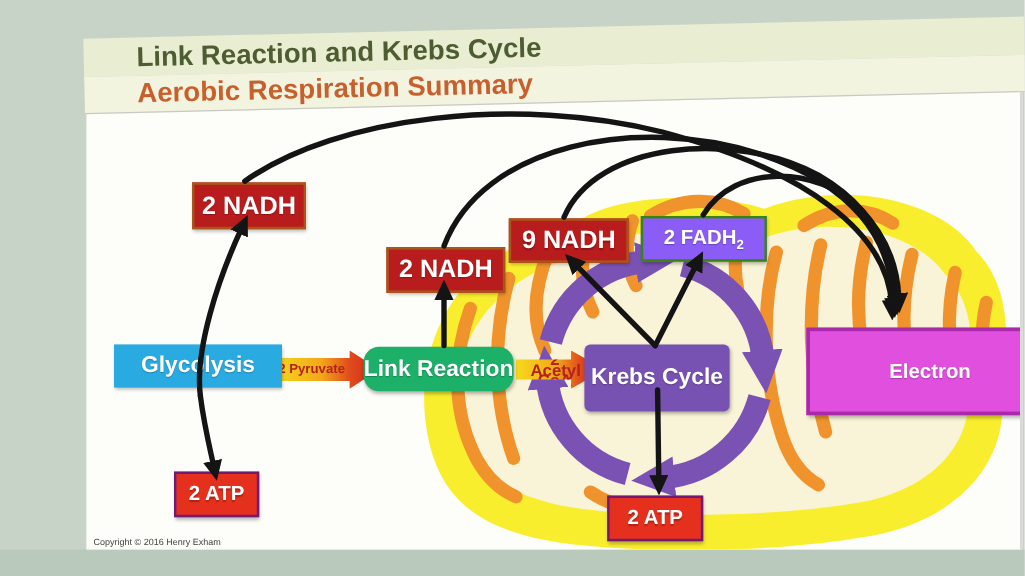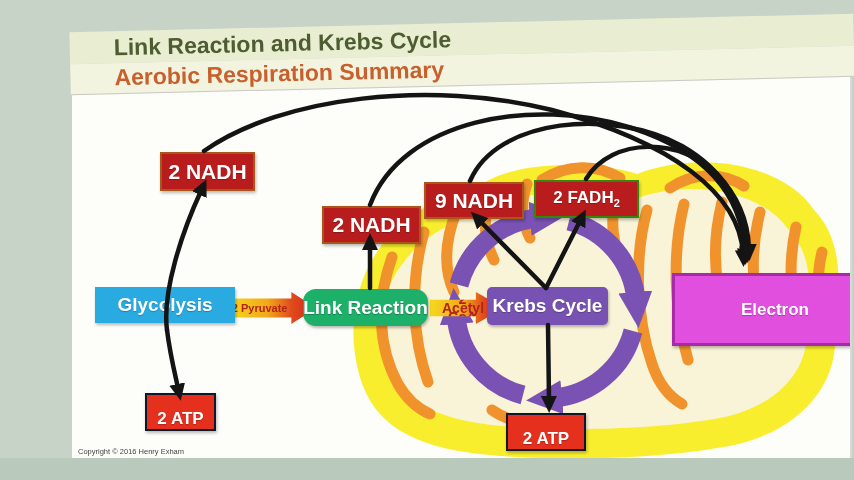--- a/index.html
+++ b/index.html
@@ -21,22 +21,22 @@
   .layer{position:absolute;left:0;top:0;width:778px;height:382px;}
   svg.layer{pointer-events:none;}
   .arrows{z-index:30;overflow:visible;}
   .art{z-index:5;}
 
   .box{position:absolute;display:flex;align-items:center;justify-content:center;
        color:#fff;font-weight:700;text-align:center;z-index:20;
        box-shadow:1px 2px 3px rgba(0,0,0,.28);}
   .box .lb{text-shadow:0 1px 1px rgba(0,0,0,.25);}
   .orange{background:#b91c1c;border:2px solid #a9561a;font-size:21px;}
-  .greenb{background:#b91c1c;border:2px solid #35850f;font-size:17px;}
-  .redb{background:#e5301e;border:2px solid #0f172a;font-size:17px;align-items:flex-end;}
+  .greenb{background:#8b5cf6;border:2px solid #35850f;font-size:17px;}
+  .redb{background:#e5301e;border:2px solid #701a75;font-size:17px;}
   .cyanb{background:#29abe2;border:none;font-size:19px;}
   .emeraldb{background:#1db068;border:none;font-size:19px;}
   .purpleb{background:#7852b2;border:none;font-size:19px;border-radius:5px;}
   .magentab{background:#e14fdf;border:3px solid #a829a9;font-size:17px;line-height:21px;flex-direction:row;padding-left:20px;}
   sub.s2{font-size:11px;}
 
   .flowarrow{position:absolute;z-index:18;display:flex;align-items:center;
              background:linear-gradient(90deg,#f6d91c 0%,#f2a81a 45%,#e04c1c 72%,#d2231a 100%);
              color:#b3231b;font-weight:700;}
   .pyr{left:156px;top:216px;width:88px;height:32px;font-size:11px;
@@ -124,21 +124,21 @@
       <span class="lb">Link Reaction</span>
     </div>
 
     <div class="flowarrow ace">
       <span class="lb">
         <span>2 Acetyl</span><br>
         <span>CoA</span>
       </span>
     </div>
 
-    <div class="box purpleb" style="left:415px;top:211px;width:121px;height:38px;">
+    <div class="box purpleb" style="left:415px;top:211px;width:121px;height:56px;">
       <span class="lb">Krebs Cycle</span>
     </div>
 
     <div class="box magentab" style="left:600px;top:197px;width:160px;height:67px;">
       <span class="lb">Electron</span>
     </div>
 
     <div class="box redb" style="left:73px;top:317px;width:67px;height:34px;">
       <span class="lb">2 ATP</span>
     </div>

